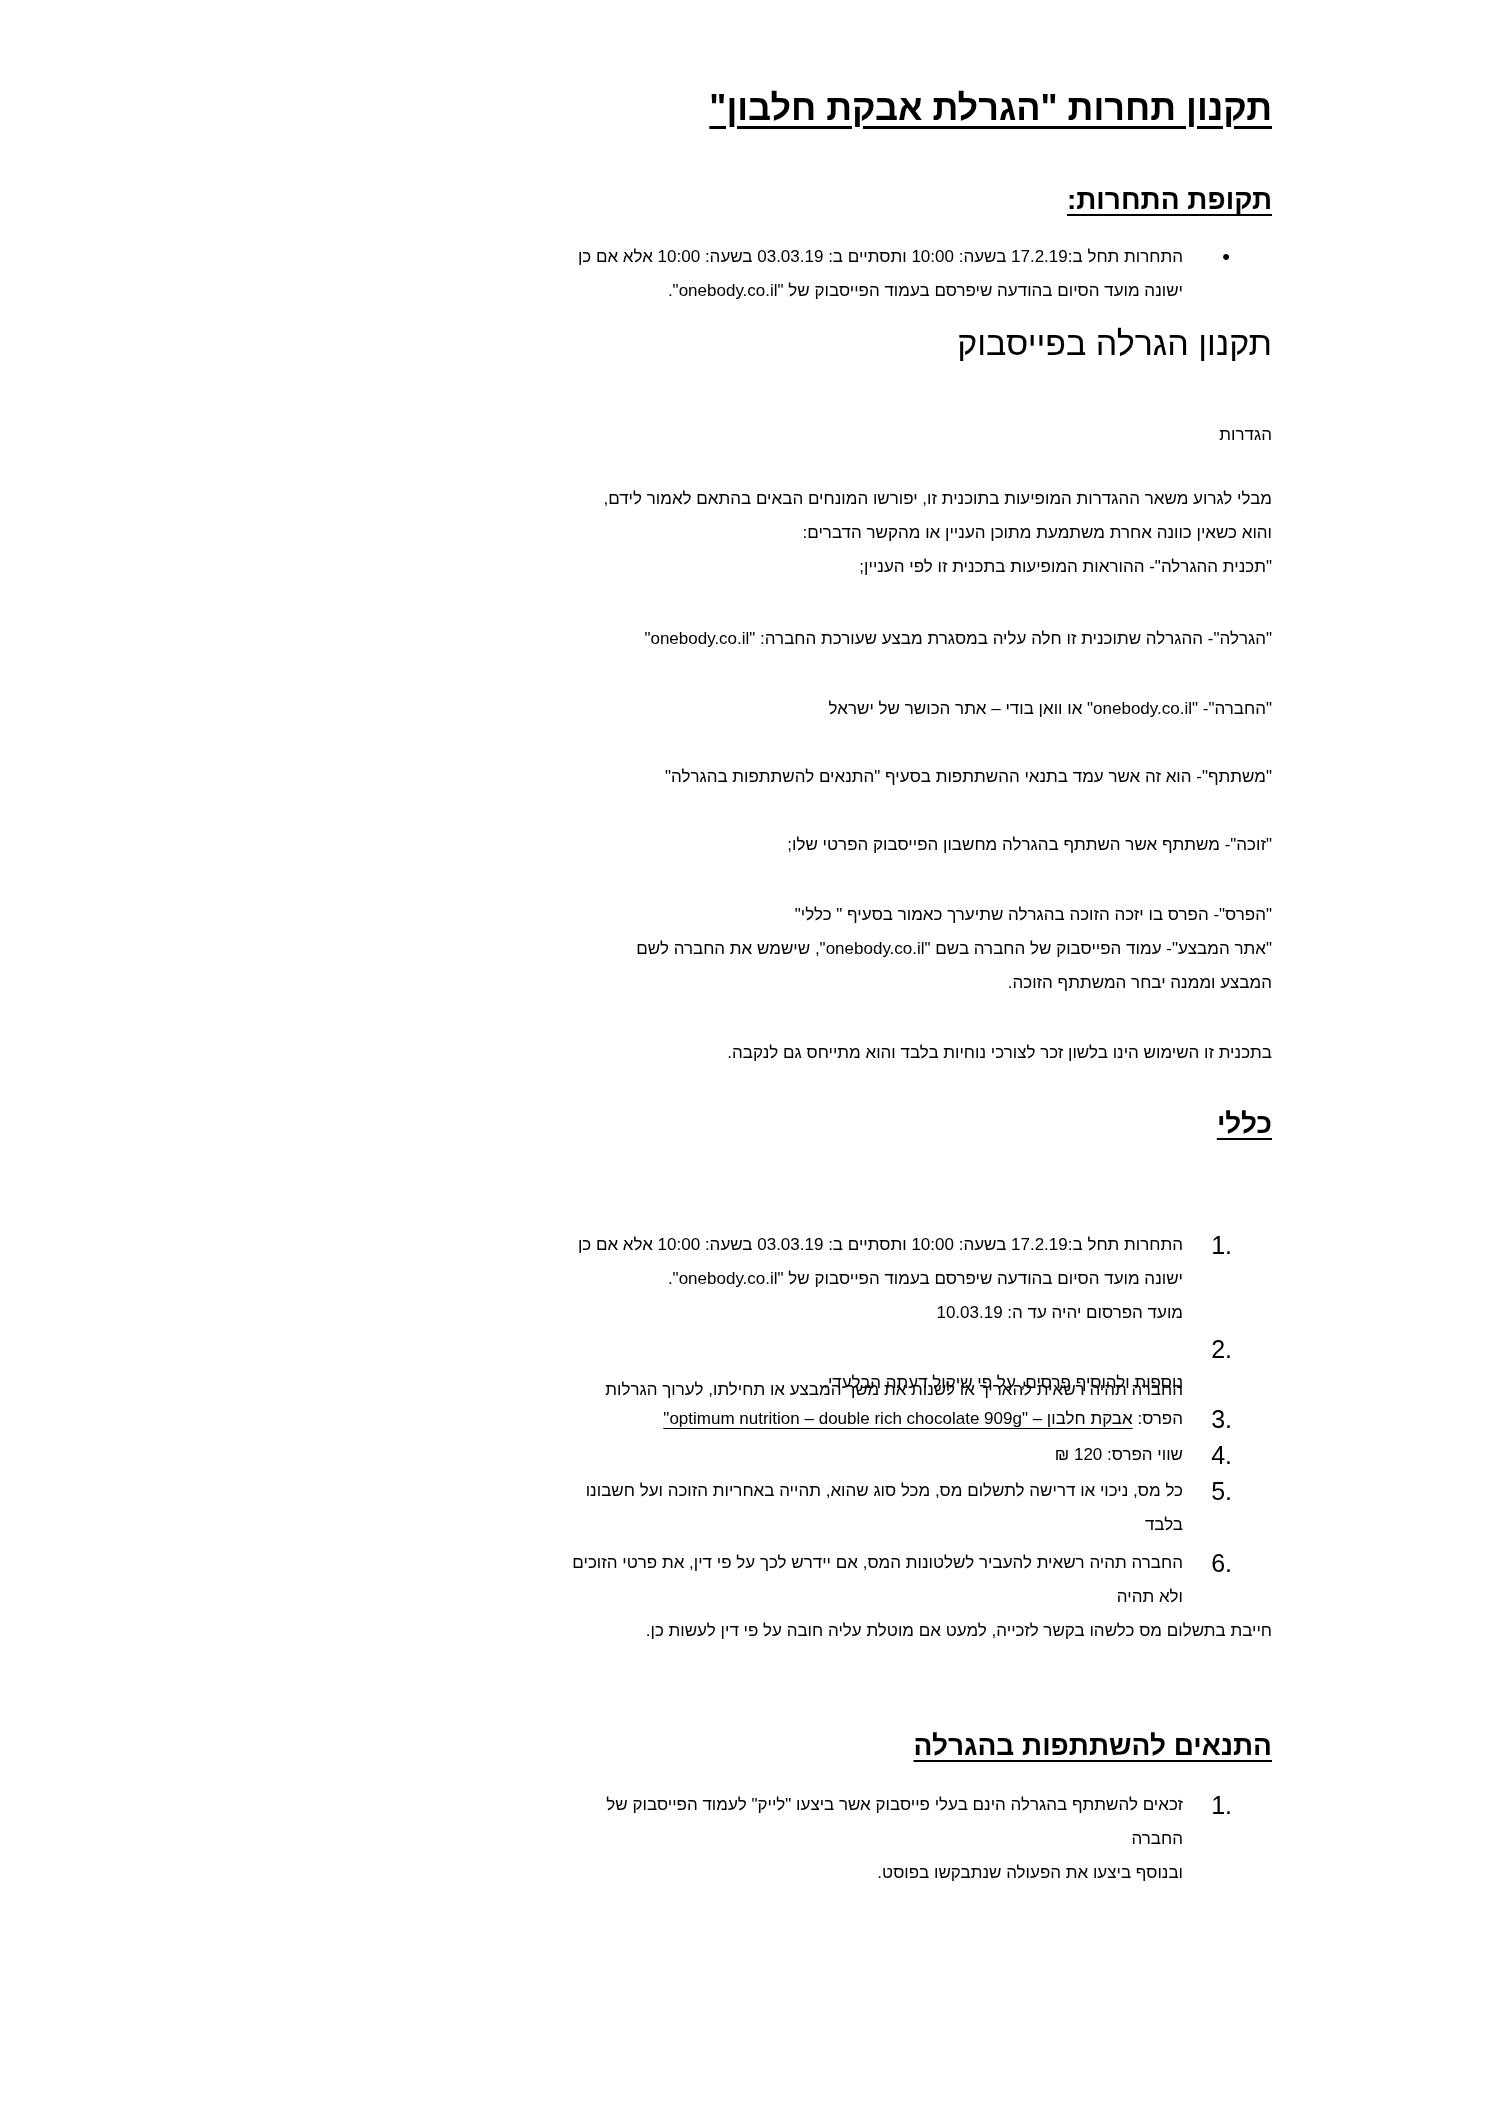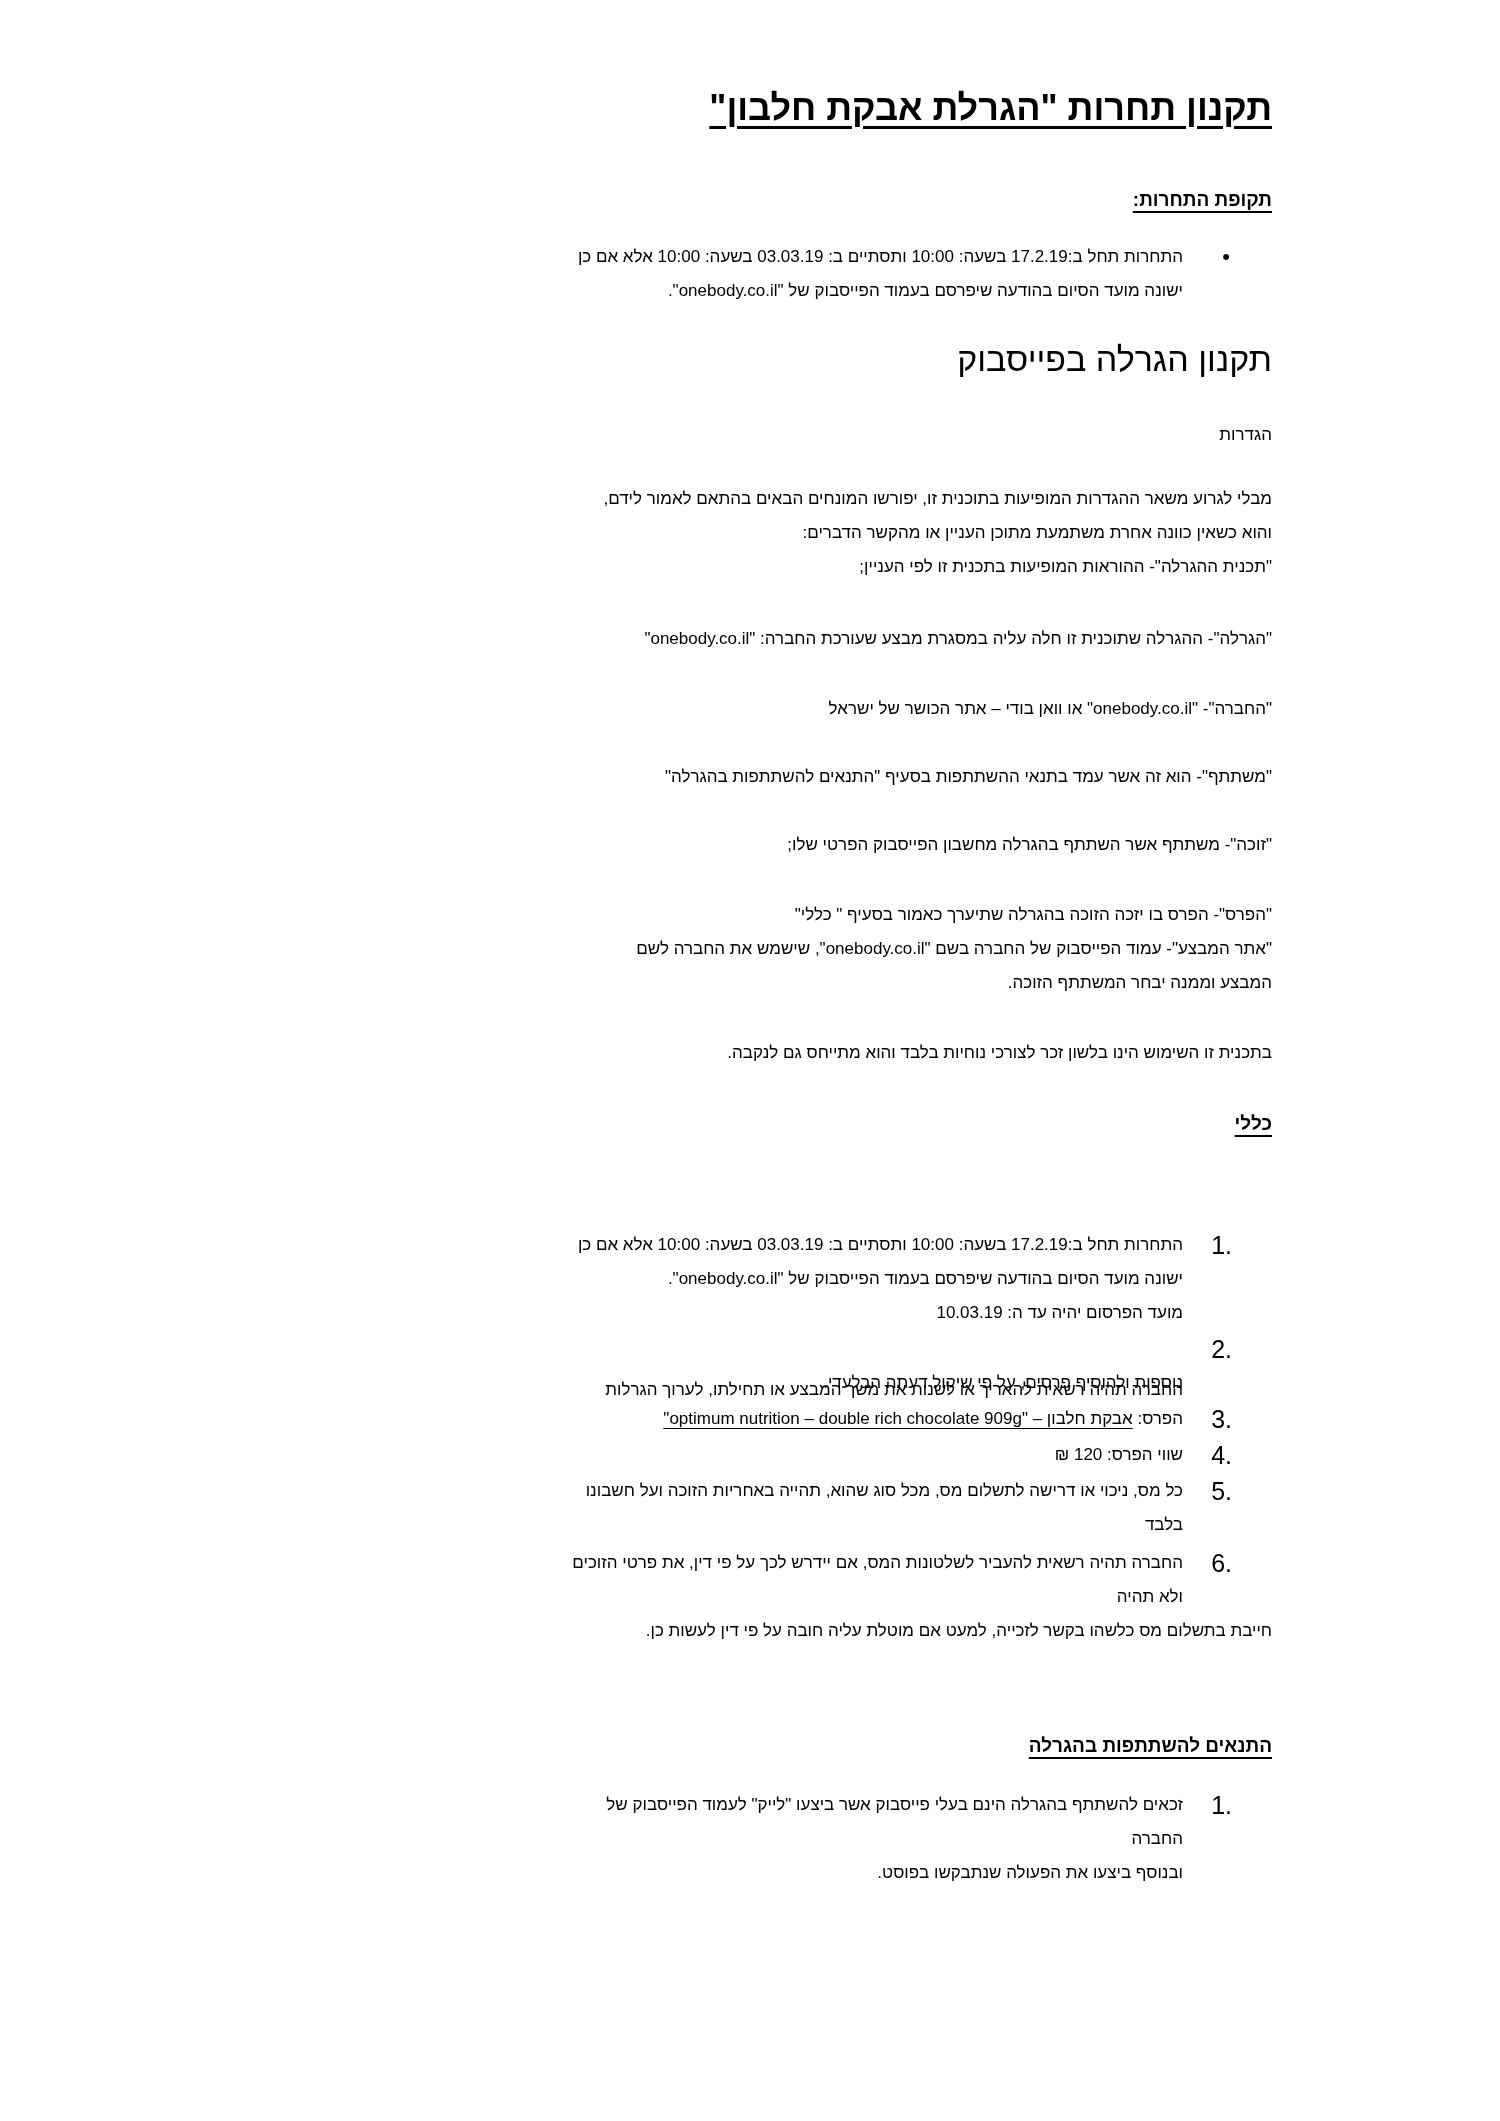--- a/index.html
+++ b/index.html
@@ -34,21 +34,21 @@
     }
     .title {
       font-size: 36px;
       font-weight: bold;
       text-decoration: underline;
       text-underline-offset: 6px;
       text-decoration-thickness: 3px;
       line-height: 44px;
     }
     .subhead {
-      font-size: 19px;
+      font-size: 28px;
       font-weight: bold;
       text-decoration: underline;
       text-underline-offset: 5px;
       text-decoration-thickness: 2px;
     }
     .h2 {
       font-size: 34px;
       font-weight: normal;
       line-height: 42px;
     }
@@ -77,21 +77,21 @@
 
 <div class="page">
 
   <div class="line title" style="top:86px;">תקנון תחרות "הגרלת אבקת חלבון"</div>
 
   <div class="line subhead" style="top:183px;">תקופת התחרות:</div>
   <span class="marker bullet-marker" style="top:240px;">•</span>
   <div class="line indent1" style="top:240px;">התחרות תחל ב:17.2.19 בשעה: 10:00 ותסתיים ב: 03.03.19 בשעה: 10:00 אלא אם כן</div>
   <div class="line indent1" style="top:274px;">ישונה מועד הסיום בהודעה שיפרסם  בעמוד הפייסבוק של "onebody.co.il".</div>
 
-  <div class="line h2" style="top:338px;">תקנון הגרלה בפייסבוק</div>
+  <div class="line h2" style="top:322px;">תקנון הגרלה בפייסבוק</div>
 
   <div class="line" style="top:418px;">הגדרות</div>
 
   <div class="line" style="top:482px;">מבלי לגרוע משאר ההגדרות המופיעות בתוכנית זו, יפורשו המונחים הבאים בהתאם לאמור לידם,</div>
   <div class="line" style="top:516px;">והוא כשאין כוונה אחרת משתמעת מתוכן העניין או מהקשר הדברים:</div>
   <div class="line" style="top:550px;">"תכנית ההגרלה"- ההוראות המופיעות בתכנית זו לפי העניין;</div>
 
   <div class="line" style="top:622px;">"הגרלה"- ההגרלה שתוכנית זו חלה עליה במסגרת מבצע שעורכת החברה: "onebody.co.il"</div>
   <div class="line" style="top:692px;">"החברה"- "onebody.co.il" או וואן בודי – אתר הכושר של ישראל</div>
   <div class="line" style="top:760px;">"משתתף"- הוא זה אשר עמד בתנאי ההשתתפות בסעיף "התנאים להשתתפות בהגרלה"</div>

